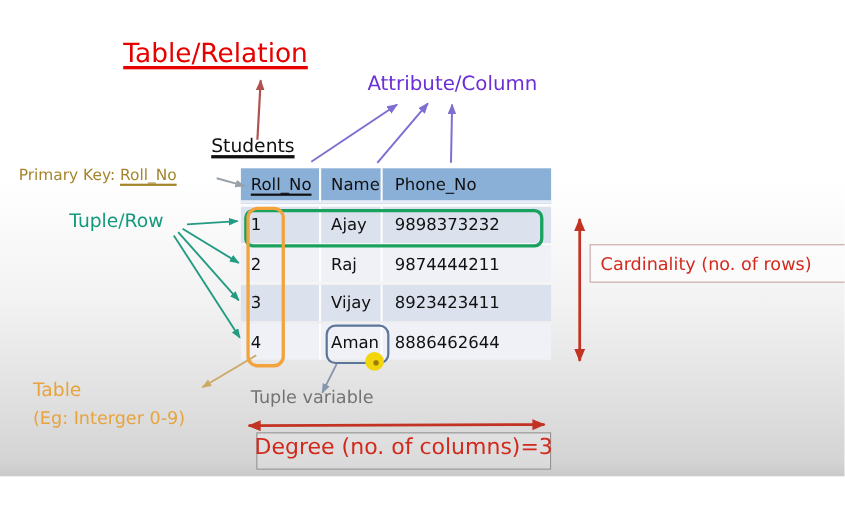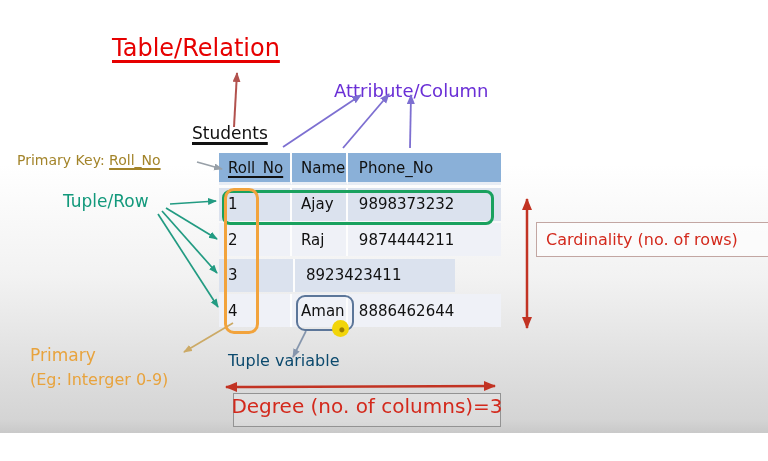--- a/index.html
+++ b/index.html
@@ -12,31 +12,31 @@
     position:absolute;left:0;top:0;width:768px;height:433px;
     background:linear-gradient(180deg,#ffffff 0%,#ffffff 38%,#f2f2f2 64%,#d4d4d4 97%,#c9c9c9 100%);
   }
   .abs{position:absolute;}
   svg.overlay{position:absolute;left:0;top:0;z-index:4;pointer-events:none;}
 
   .title{
     left:112px;top:34px;font-size:24px;color:#e60000;z-index:3;
     text-decoration:underline;text-decoration-thickness:3px;text-underline-offset:4px;
   }
-  .attr-label{left:334px;top:80px;font-size:18px;color:#6a2fd6;z-index:3;}
+  .attr-label{left:334px;top:66px;font-size:18px;color:#6a2fd6;z-index:3;}
   .students-label{
     left:192px;top:123px;font-size:17px;color:#111;z-index:3;
     text-decoration:underline;text-decoration-thickness:2.5px;text-underline-offset:3px;
   }
   .pk-label{left:17px;top:152px;font-size:14px;color:#a3842a;z-index:3;white-space:nowrap;}
   .pk-label .pk-field{text-decoration:underline;text-decoration-thickness:2px;text-underline-offset:3px;}
   .tuple-row-label{left:63px;top:191px;font-size:17px;color:#13997c;z-index:3;}
   .domain-title{left:30px;top:345px;font-size:17px;color:#e8a33d;z-index:3;}
   .domain-example{left:30px;top:370px;font-size:16px;color:#e8a33d;z-index:3;}
-  .tuple-var-label{left:228px;top:351px;font-size:16px;color:#0c4a6e;z-index:3;}
+  .tuple-var-label{left:228px;top:351px;font-size:16px;color:#737373;z-index:3;}
 
   
   .tbl{left:219px;top:153px;width:282px;z-index:2;}
   .trow{display:flex;}
   .thead .cell{
     background:#8ab0d8;height:32px;border-bottom:3px solid #e8edf5;
   }
   .cell{
     box-sizing:border-box;display:flex;align-items:center;
     font-size:15px;color:#111;padding-left:9px;border-right:2px solid #fdfdfd;
@@ -164,35 +164,36 @@
       <div class="cell c1">Ajay</div>
       <div class="cell c2">9898373232</div>
     </div>
     <div class="trow data-row row-even">
       <div class="cell c0">2</div>
       <div class="cell c1">Raj</div>
       <div class="cell c2">9874444211</div>
     </div>
     <div class="trow data-row row-odd">
       <div class="cell c0">3</div>
+      <div class="cell c1">Vijay</div>
       <div class="cell c2">8923423411</div>
     </div>
     <div class="trow data-row row-even">
       <div class="cell c0">4</div>
       <div class="cell c1">Aman</div>
       <div class="cell c2">8886462644</div>
     </div>
   </div>
 
   <div class="abs green-box"></div>
   <div class="abs orange-box"></div>
   <div class="abs aman-box"></div>
   <div class="abs yellow-dot"></div>
 
-  <div class="abs domain-title">Primary</div>
+  <div class="abs domain-title">Table</div>
   <div class="abs domain-example">(Eg: Interger 0-9)</div>
   <div class="abs tuple-var-label">Tuple variable</div>
 
   <div class="abs card-box">
     <span>Cardinality (no. of rows)</span>
   </div>
   <div class="abs degree-box">
     <span>Degree (no. of columns)=3</span>
   </div>
 </div>

